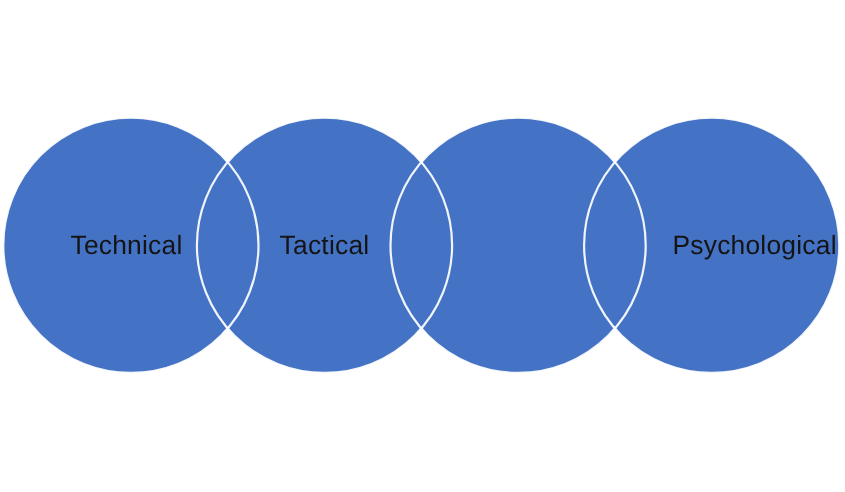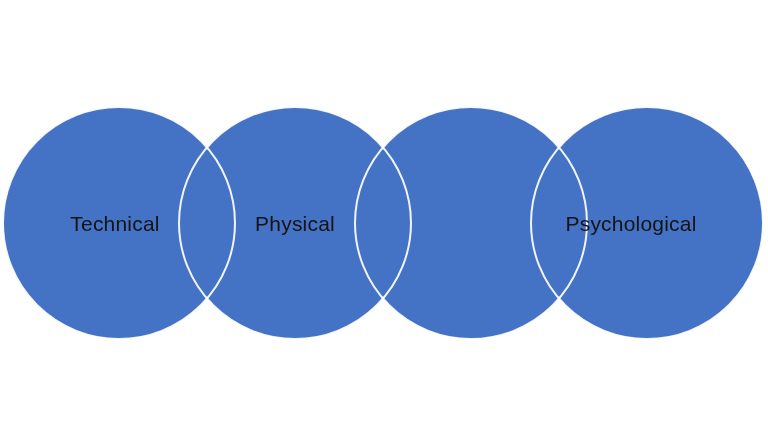--- a/index.html
+++ b/index.html
@@ -17,30 +17,30 @@
   }
   .stage svg {
     position: absolute;
     left: 0;
     top: 0;
   }
   .circle-label {
     position: absolute;
     top: 224px;
     transform: translate(-50%, -50%);
-    font-size: 21px;
+    font-size: 24px;
     line-height: 1.1;
     color: #141414;
     white-space: nowrap;
     letter-spacing: 0.2px;
   }
   .lbl-1 { left: 115px; }
   .lbl-2 { left: 295px; }
   .lbl-3 { left: 475px; }
-  .lbl-4 { left: 631px; }
+  .lbl-4 { left: 686px; }
 </style>
 </head>
 <body>
 
 <div class="stage">
 
   <svg width="768" height="447" viewBox="0 0 768 447">
 
     <g>
       <circle cx="119" cy="223" r="116" fill="#4472C4"></circle>
@@ -51,16 +51,16 @@
 
     <g fill="none" stroke-width="2" stroke-opacity="0.92">
       <circle cx="119" cy="223" r="116" stroke="#FFFFFF"></circle>
       <circle cx="295" cy="223" r="116" stroke="#FFFFFF"></circle>
       <circle cx="471" cy="223" r="116" stroke="#FFFFFF"></circle>
       <circle cx="647" cy="223" r="116" stroke="#FFFFFF"></circle>
     </g>
   </svg>
 
   <div class="circle-label lbl-1">Technical</div>
-  <div class="circle-label lbl-2">Physical</div>
+  <div class="circle-label lbl-2">Tactical</div>
   <div class="circle-label lbl-4">Psychological</div>
 
 </div>
 
 </body></html>

